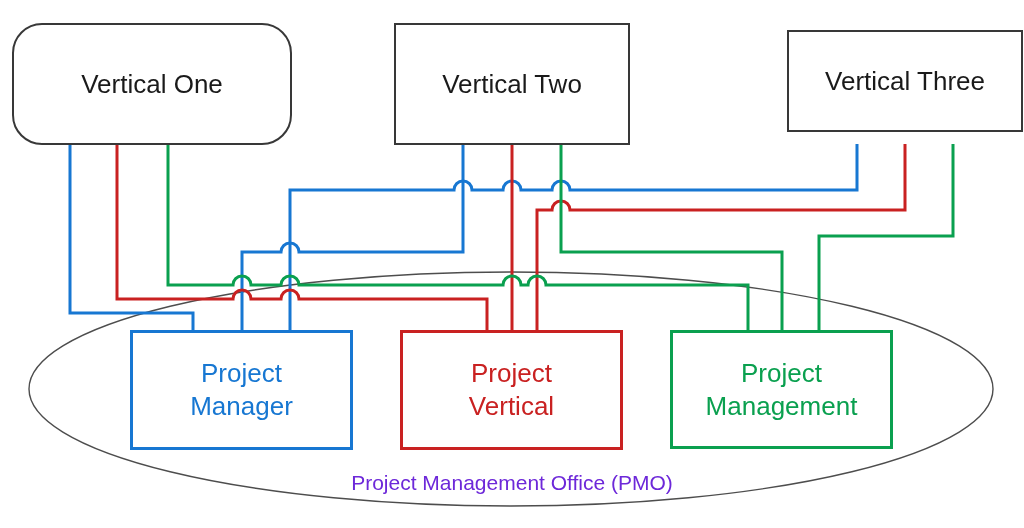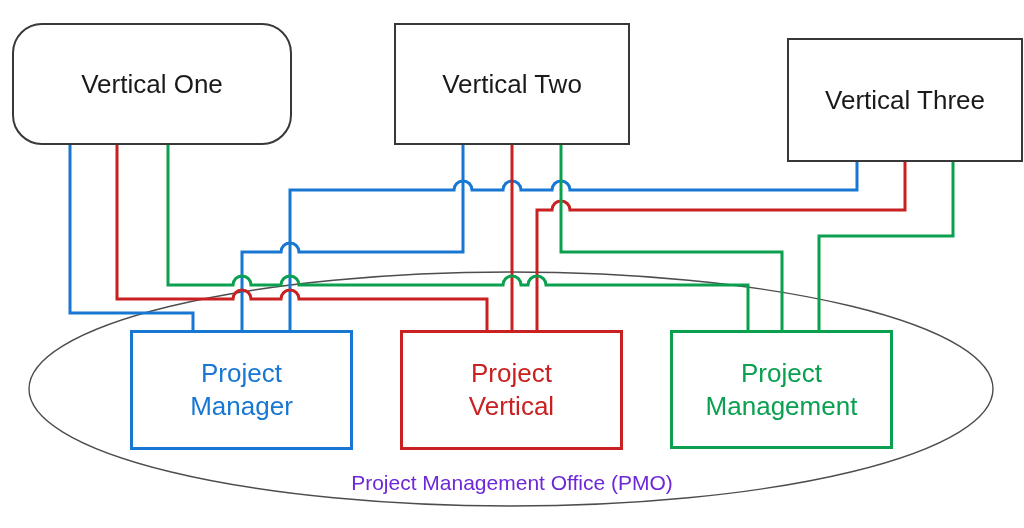--- a/index.html
+++ b/index.html
@@ -41,21 +41,21 @@
     left: 0;
     width: 1024px;
     top: 471px;
     text-align: center;
     font-size: 21px;
     color: #6d28d9;
   }
   
   .pos-v1 { left: 12px;   top: 23px;  width: 280px; height: 122px; border-radius: 30px; }
   .pos-v2 { left: 394px; top: 23px;  width: 236px; height: 122px; }
-  .pos-v3 { left: 787px; top: 38px;  width: 236px; height: 124px; }
+  .pos-v3 { left: 787px; top: 30px;  width: 236px; height: 102px; }
   .pos-pm { left: 130px; top: 330px; width: 223px; height: 120px; }
   .pos-ps { left: 400px; top: 330px; width: 223px; height: 120px; }
   .pos-pc { left: 670px; top: 330px; width: 223px; height: 119px; }
 </style>
 </head>
 <body>
 
 <div class="stage">
 
   <svg id="wires" viewBox="0 0 1024 528" xmlns="http://www.w3.org/2000/svg">

